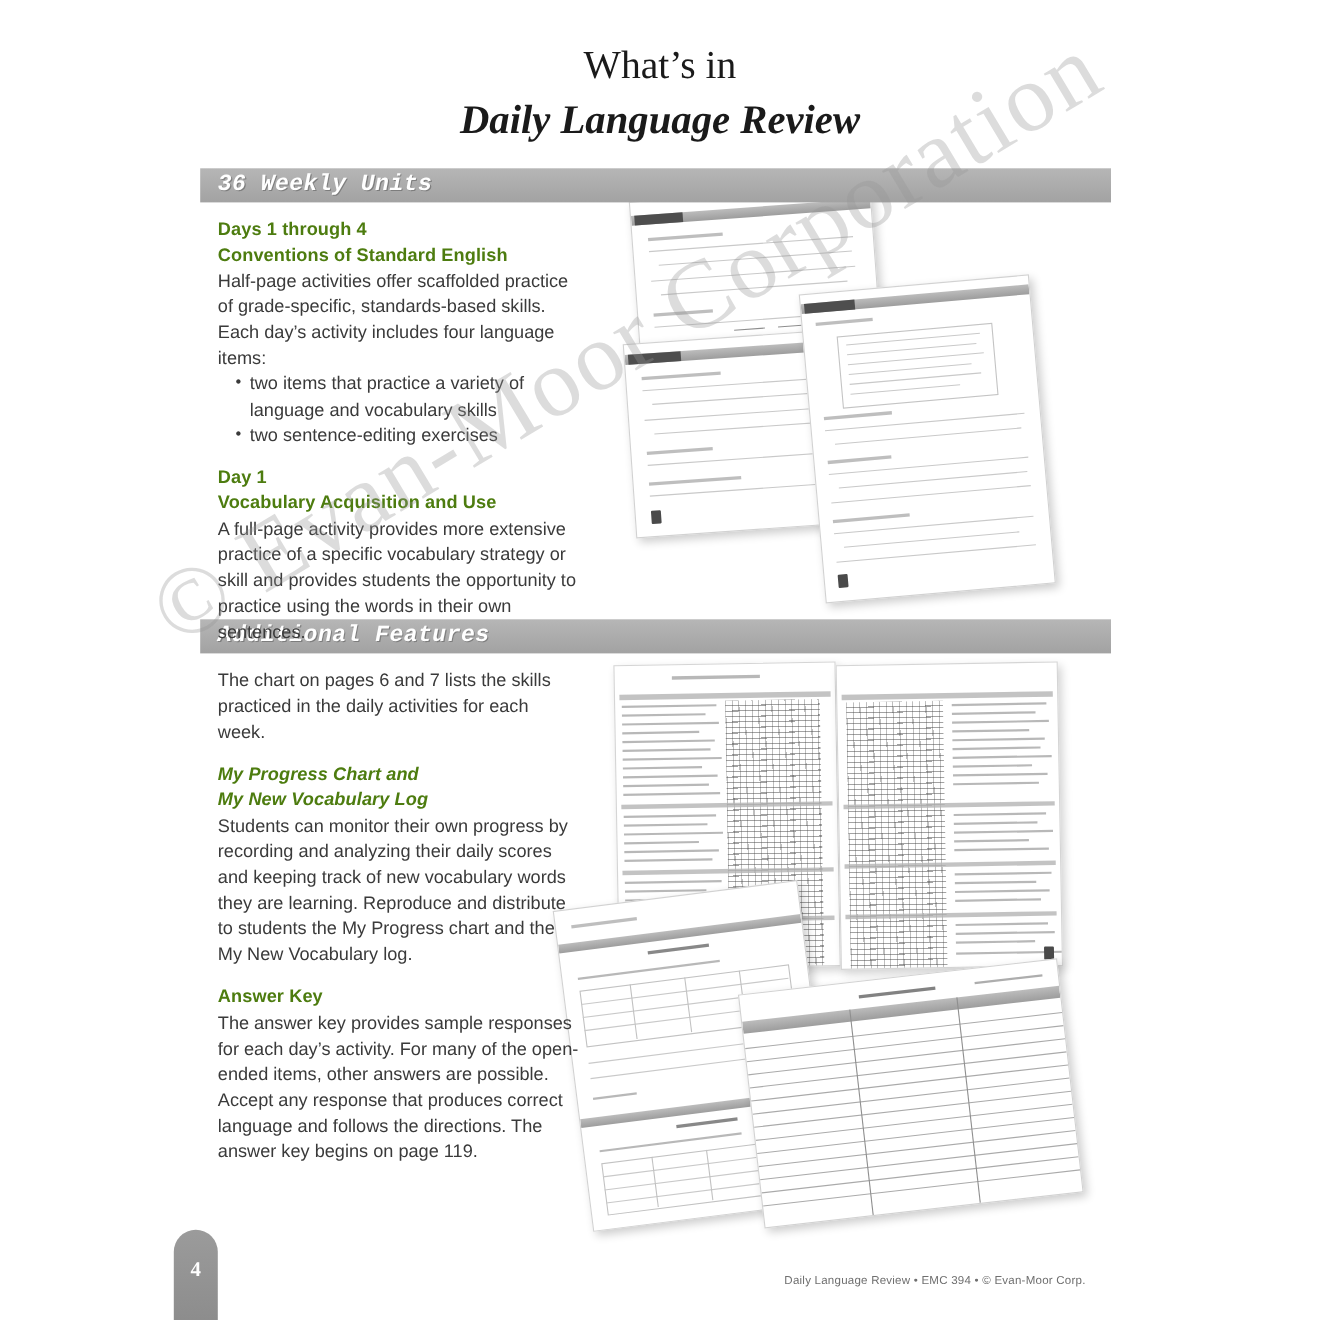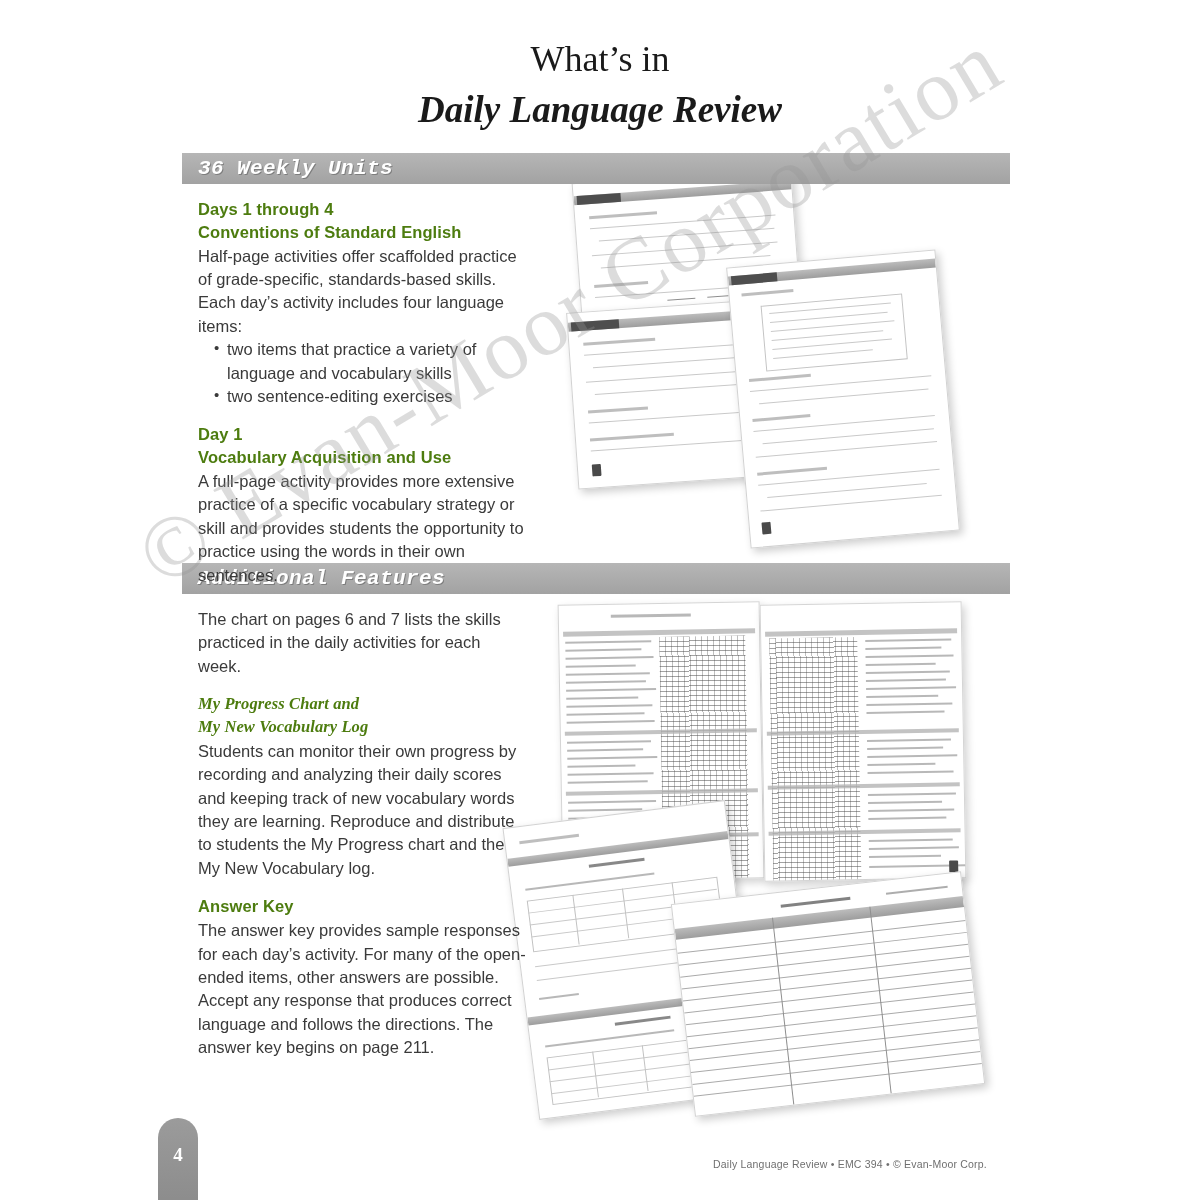--- a/index.html
+++ b/index.html
@@ -95,21 +95,21 @@
   #col-weekly { top: 198px; }
   #col-features { top: 607px; }
 
   .sub-head {
     font-size: 16.5px;
     font-weight: 700;
     color: #4d7c0f;
     line-height: 1.38;
     letter-spacing: 0.1px;
   }
-  .sub-head.italic { font-style: italic; font-family: Liberation Serif, serif; }
+  .sub-head.italic { font-style: italic; }
   .body-text {
     font-size: 16.5px;
     line-height: 1.42;
     color: #3a3a3a;
     margin-top: 1px;
   }
   .gap { height: 15px; }
   ul.bullets {
     margin: 0;
     padding: 0 0 0 16px;
@@ -449,21 +449,21 @@
     <div>
       <div class="sub-head italic">My Progress Chart and</div>
       <div class="sub-head italic">My New Vocabulary Log</div>
       <div class="body-text">Students can monitor their own progress by recording and analyzing their daily scores and keeping track of new vocabulary words they are learning. Reproduce and distribute to students the My Progress chart and the My New Vocabulary log.</div>
     </div>
 
     <div class="gap"></div>
 
     <div>
       <div class="sub-head">Answer Key</div>
-      <div class="body-text">The answer key provides sample responses for each day’s activity. For many of the open-ended items, other answers are possible. Accept any response that produces correct language and follows the directions. The answer key begins on page 211.</div>
+      <div class="body-text">The answer key provides sample responses for each day’s activity. For many of the open-ended items, other answers are possible. Accept any response that produces correct language and follows the directions. The answer key begins on page 119.</div>
     </div>
   </div>
 
   <div class="watermark">© Evan-Moor Corporation</div>
 
   <div class="page-tab">
     <div class="page-num">4</div>
   </div>
   <div class="footer-credit">Daily Language Review • EMC 394 • © Evan-Moor Corp.</div>
 

